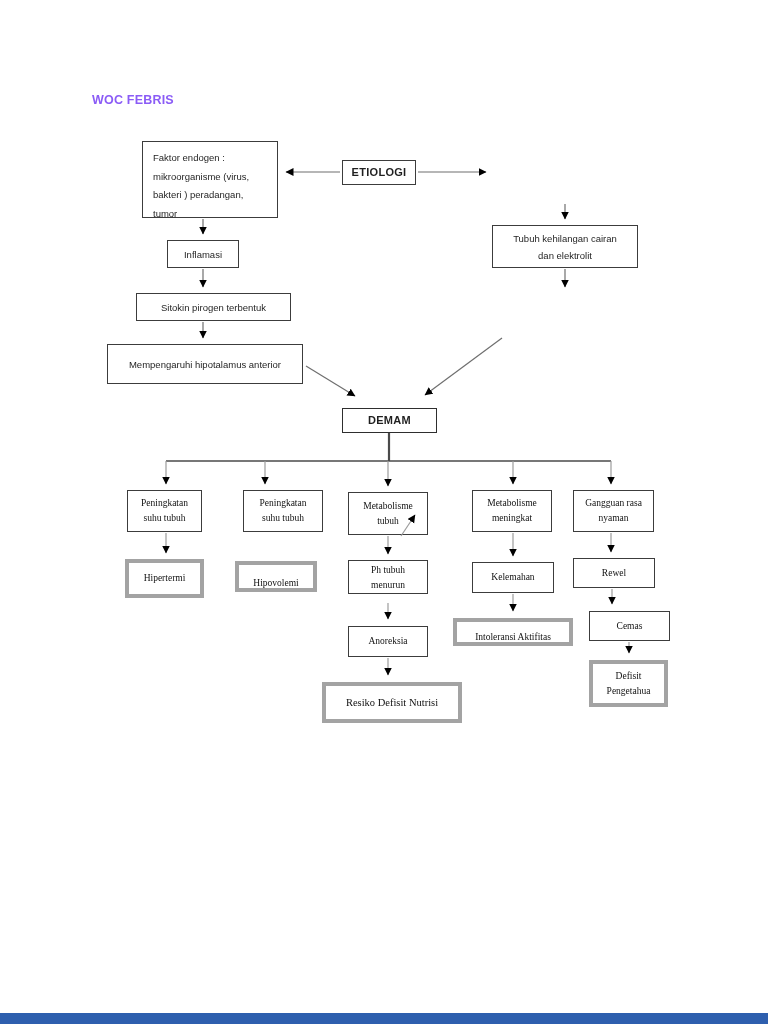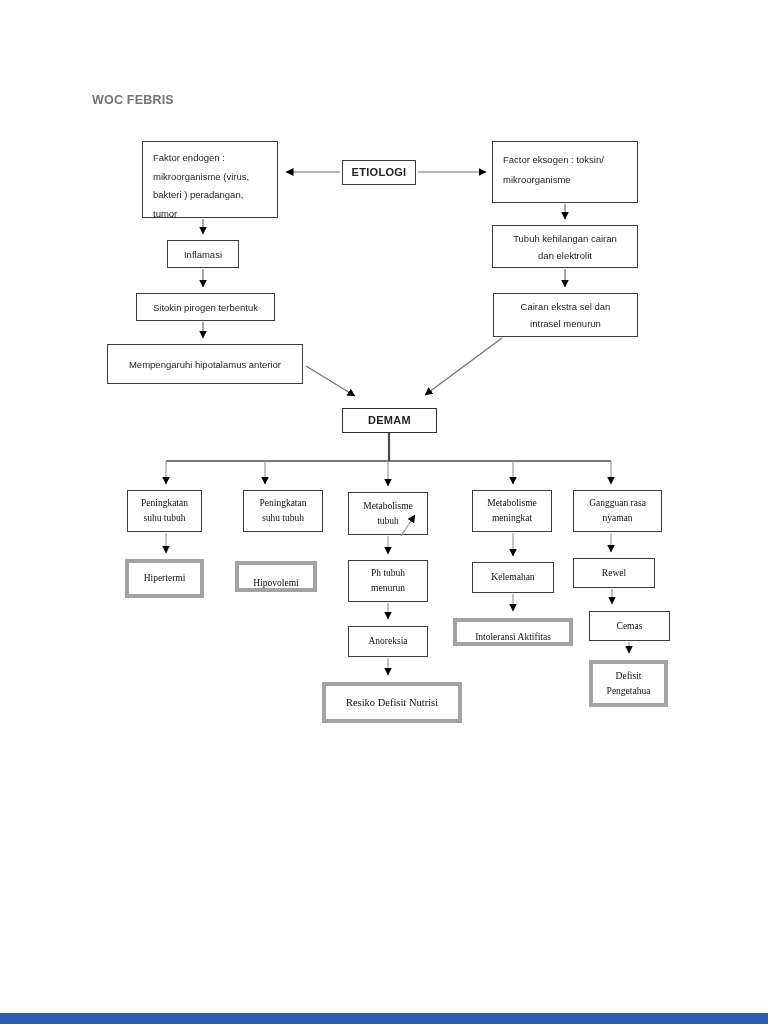--- a/index.html
+++ b/index.html
@@ -1,19 +1,19 @@
 <!DOCTYPE html>
 <html><head>
 <meta charset="utf-8">
 <style>
   html,body{margin:0;padding:0;background:#ffffff;}
   .page{position:relative;width:768px;height:1024px;background:#ffffff;overflow:hidden;
         font-family:"Liberation Sans",sans-serif;color:#1a1a1a;}
   .title{position:absolute;left:92px;top:93px;font-size:12.5px;font-weight:bold;
-         letter-spacing:.2px;color:#737373;}
+         letter-spacing:.2px;color:#8b5cf6;}
   .box{position:absolute;background:#ffffff;border:1.5px solid #3c3c3c;box-sizing:border-box;
        display:flex;align-items:center;justify-content:center;flex-direction:column;
        text-align:center;font-size:9.5px;line-height:15px;color:#1f1f1f;}
   .left{align-items:flex-start;text-align:left;justify-content:flex-start;}
   .sans{font-family:"Liberation Sans",sans-serif;}
   .serif{font-family:"Liberation Serif",serif;color:#101010;}
   .bold{font-weight:bold;font-size:11px;letter-spacing:.3px;}
   .thick{border:4px solid #a3a3a3;}
   .pad{padding:7px 6px 4px 10px;line-height:18.5px;}
   .pad2{padding:8px 4px 4px 10px;line-height:20px;}
@@ -34,40 +34,32 @@
     <div>Faktor endogen :</div>
     <div>mikroorganisme (virus,</div>
     <div>bakteri ) peradangan,</div>
     <div>tumor</div>
   </div>
 
   <div class="box sans bold" style="left:342px;top:160px;width:74px;height:25px;">
     <div>ETIOLOGI</div>
   </div>
 
-  <div class="box sans left pad2" style="left:492px;top:141px;width:146px;height:62px;">
-    <div>Factor eksogen : toksin/</div>
-    <div>mikroorganisme</div>
-  </div>
 
   <div class="box sans" style="left:492px;top:225px;width:146px;height:43px;line-height:17px;">
     <div>Tubuh kehilangan cairan</div>
     <div>dan elektrolit</div>
   </div>
 
-  <div class="box sans" style="left:493px;top:293px;width:145px;height:44px;line-height:17px;">
-    <div>Cairan ekstra sel dan</div>
-    <div>intrasel menurun</div>
-  </div>
 
   <div class="box sans" style="left:167px;top:240px;width:72px;height:28px;">
     <div>Inflamasi</div>
   </div>
 
-  <div class="box sans" style="left:136px;top:293px;width:139px;height:28px;">
+  <div class="box sans" style="left:136px;top:293px;width:155px;height:28px;">
     <div>Sitokin pirogen terbentuk</div>
   </div>
 
   <div class="box sans" style="left:107px;top:344px;width:196px;height:40px;">
     <div>Mempengaruhi hipotalamus anterior</div>
   </div>
 
   <div class="box sans bold" style="left:342px;top:408px;width:95px;height:25px;border-color:#2e2e2e;">
     <div>DEMAM</div>
   </div>
@@ -85,34 +77,34 @@
   <div class="box serif" style="left:348px;top:492px;width:80px;height:43px;">
     <div>Metabolisme</div>
     <div>tubuh</div>
   </div>
 
   <div class="box serif" style="left:472px;top:490px;width:80px;height:42px;">
     <div>Metabolisme</div>
     <div>meningkat</div>
   </div>
 
-  <div class="box serif" style="left:573px;top:490px;width:89px;height:42px;">
+  <div class="box serif" style="left:573px;top:490px;width:81px;height:42px;">
     <div>Gangguan rasa</div>
     <div>nyaman</div>
   </div>
 
   <div class="box serif thick" style="left:125px;top:559px;width:79px;height:39px;">
     <div>Hipertermi</div>
   </div>
 
   <div class="box serif thick clipbot" style="left:235px;top:561px;width:82px;height:31px;">
     <span>Hipovolemi</span>
   </div>
 
-  <div class="box serif" style="left:348px;top:560px;width:80px;height:42px;">
+  <div class="box serif" style="left:348px;top:560px;width:80px;height:34px;justify-content:flex-end;">
     <div>Ph tubuh</div>
     <div>menurun</div>
   </div>
 
   <div class="box serif" style="left:472px;top:562px;width:82px;height:31px;">
     <div>Kelemahan</div>
   </div>
 
   <div class="box serif" style="left:573px;top:558px;width:82px;height:30px;">
     <div>Rewel</div>

